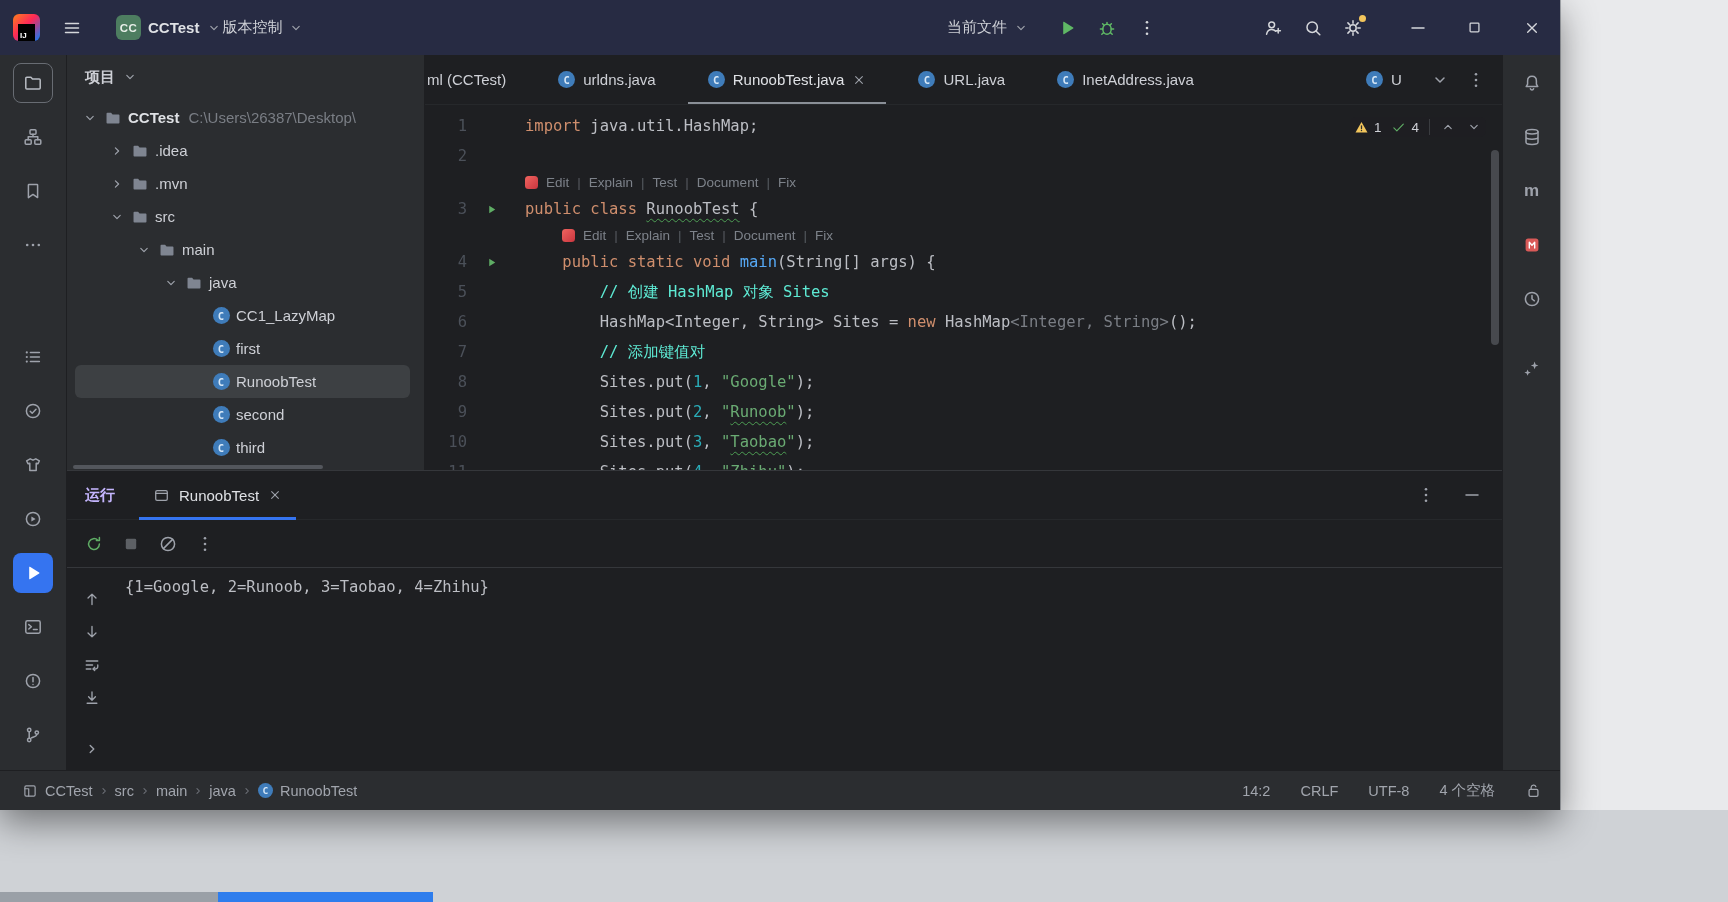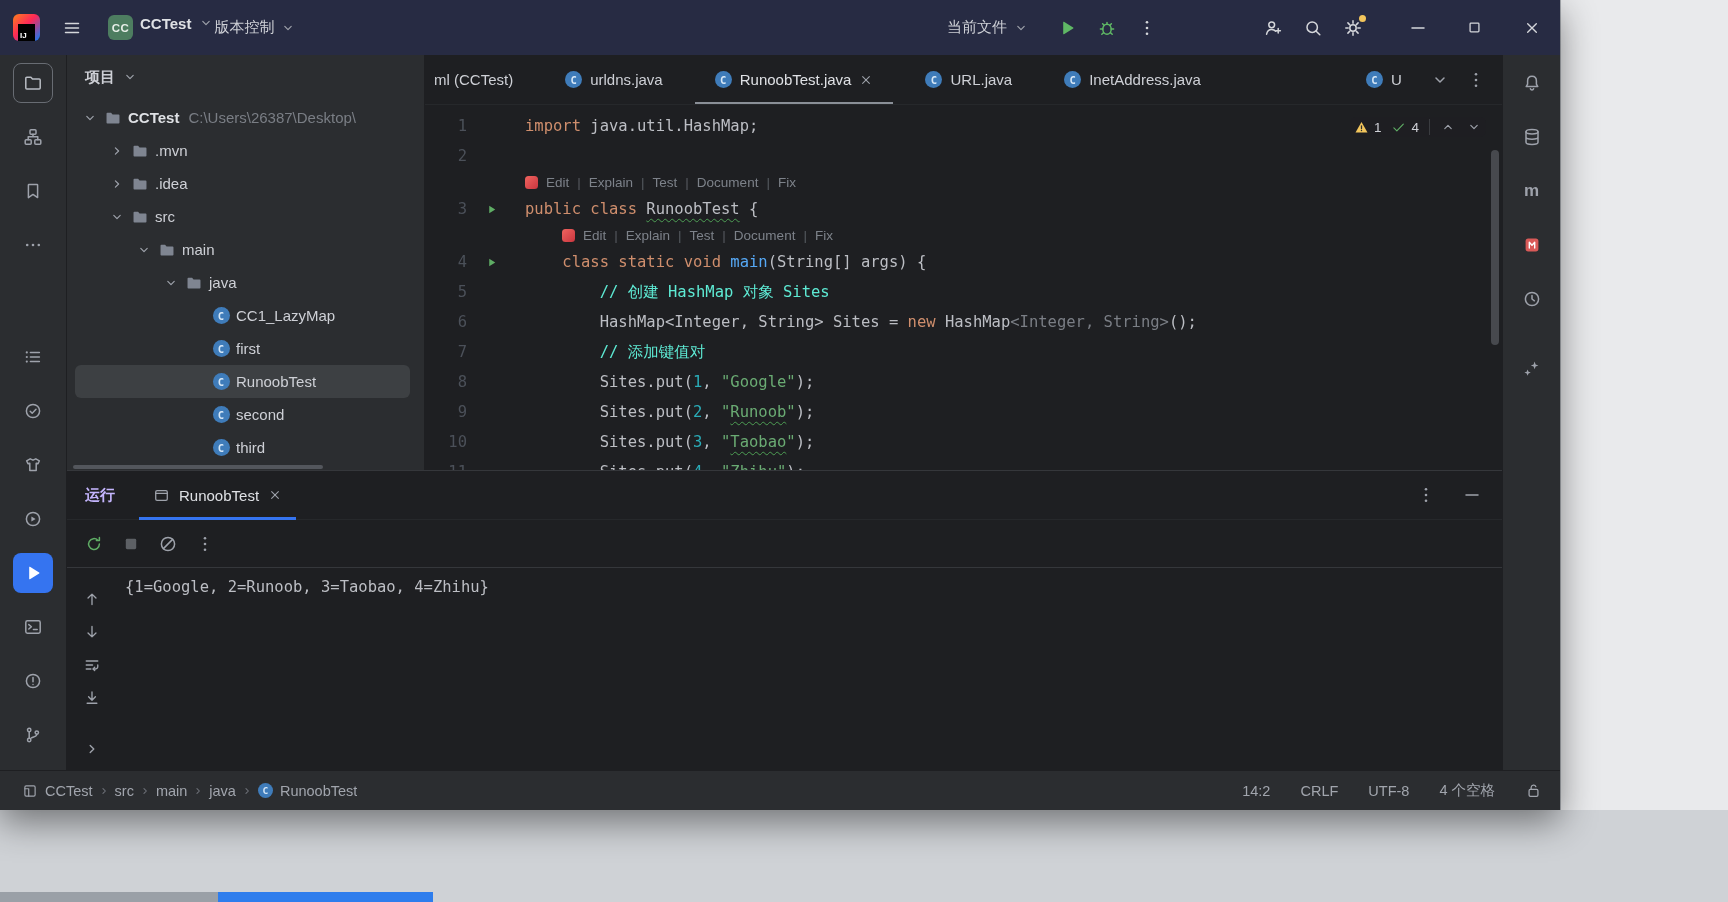--- a/index.html
+++ b/index.html
@@ -16,21 +16,21 @@
 
 .ide{position:absolute;left:0;top:0;width:1560px;height:810px;background:#1e1f22;color:#ced0d6;font-size:15px;overflow:hidden;box-shadow:0 12px 34px rgba(0,0,0,.45)}
 
 
 .titlebar{display:flex;align-items:center;height:55px;background:#272b43;padding-left:13px}
 .logo{width:27px;height:27px;border-radius:6px;background:linear-gradient(135deg,#fc801d,#fe2857 45%,#087cfa);display:flex;align-items:flex-end;justify-content:center;flex:none}
 .logo-in{width:17px;height:17px;background:#000;color:#fff;font-size:8px;font-weight:bold;display:flex;align-items:flex-end;padding:1px 0 1px 2px}
 .tb-btn{width:40px;height:36px;border-radius:8px;display:flex;align-items:center;justify-content:center;color:#d5d7db;flex:none}
 .tb-btn.green{color:#5fb865}
 .menu-btn{margin-left:12px}
-.proj-widget{display:flex;align-items:flex-start;gap:7px;margin-left:16px;color:#dfe1e5}
+.proj-widget{display:flex;align-items:center;gap:7px;margin-left:24px;color:#dfe1e5}
 .badge{width:25px;height:25px;border-radius:6px;background:#4d7d60;color:#e8efe9;font-size:11.5px;font-weight:700;display:flex;align-items:center;justify-content:center;letter-spacing:.5px;flex:none}
 .pname{font-weight:600}
 .chev{color:#9ea2ab}
 .vcsw,.runw{display:flex;align-items:center;gap:6px;color:#ced0d6}
 .vcsw{}
 .runw{margin-right:18px}
 .tb-spacer{flex:1}
 .tb-gap{width:86px;flex:none}
 .tb-gap2{width:16px;flex:none}
 .gear-wrap{position:relative}
@@ -63,21 +63,21 @@
 .cls-ic{width:17px;height:17px;border-radius:50%;background:#3f7cba;color:#d6e7f7;font-size:10.5px;font-weight:700;display:flex;align-items:center;justify-content:center;font-family:"DejaVu Sans Mono",monospace;flex:none}
 .cls-ic.sm{width:15px;height:15px;font-size:9.5px}
 .hscroll{position:absolute;left:6px;bottom:1px;height:4px;width:250px;border-radius:2px;background:#53565c}
 
 
 .editor{flex:1;display:flex;flex-direction:column;min-width:0;background:#1e1f22;position:relative}
 .tabsbar{height:50px;display:flex;align-items:stretch;background:#1e1f22;border-bottom:1px solid #26282b;overflow:hidden}
 .tab{display:flex;align-items:center;gap:8px;padding:0 26px;color:#ced0d6;position:relative;flex:none}
 .tab.active{color:#dfe1e5}
 .tab.active::after{content:'';position:absolute;left:6px;right:6px;bottom:0;height:2px;background:#8a8f97}
-.tab.cutl{padding-left:9px}
+.tab.cutl{padding-left:2px}
 .tab.cutr{width:58px;overflow:hidden;padding:0 0 0 14px;margin-left:auto}
 .tab-close{color:#9ea2ab}
 .tab-extra{display:flex;align-items:center;gap:16px;padding:0 16px;color:#9ea2ab;margin-left:4px}
 .code{flex:1;overflow:hidden;font-family:"DejaVu Sans Mono",monospace;font-size:15.5px;padding-top:6px}
 .crow{display:flex;align-items:center;height:30px}
 .crow.hint{height:23px}
 .cnum{width:48px;text-align:right;color:#4b5059;flex:none;padding-right:6px}
 .cgut{width:36px;flex:none;display:flex;justify-content:center;align-items:center}
 .gut-run{color:#5fad65;display:flex}
 .cbody{padding-left:16px;white-space:pre;color:#bcbec4}
@@ -372,34 +372,34 @@
                 <span class="tchev" data-icon="chevron-right">
                   <svg class="ic" width="16" height="16" viewBox="0 0 20 20">
                     <path d="M8 6l4 4-4 4"></path>
                   </svg>
                 </span>
                 <span class="ticon" data-icon="folder">
                   <svg class="ic" width="18" height="18" viewBox="0 0 20 20">
                     <path d="M2.8 5.2a1 1 0 011-1h4.1l1.6 1.9h6.7a1 1 0 011 1v8a1 1 0 01-1 1H3.8a1 1 0 01-1-1z" fill="#7f8591" stroke="none"></path>
                   </svg>
                 </span>
-                <span class="tlabel">.mvn</span>
+                <span class="tlabel">.idea</span>
               </div>
               <div class="trow" style="padding-left: 31px;">
                 <span class="tchev" data-icon="chevron-right">
                   <svg class="ic" width="16" height="16" viewBox="0 0 20 20">
                     <path d="M8 6l4 4-4 4"></path>
                   </svg>
                 </span>
                 <span class="ticon" data-icon="folder">
                   <svg class="ic" width="18" height="18" viewBox="0 0 20 20">
                     <path d="M2.8 5.2a1 1 0 011-1h4.1l1.6 1.9h6.7a1 1 0 011 1v8a1 1 0 01-1 1H3.8a1 1 0 01-1-1z" fill="#7f8591" stroke="none"></path>
                   </svg>
                 </span>
-                <span class="tlabel">.idea</span>
+                <span class="tlabel">.mvn</span>
               </div>
               <div class="trow" style="padding-left: 31px;">
                 <span class="tchev" data-icon="chevron-down">
                   <svg class="ic" width="16" height="16" viewBox="0 0 20 20">
                     <path d="M6 8l4 4 4-4"></path>
                   </svg>
                 </span>
                 <span class="ticon" data-icon="folder">
                   <svg class="ic" width="18" height="18" viewBox="0 0 20 20">
                     <path d="M2.8 5.2a1 1 0 011-1h4.1l1.6 1.9h6.7a1 1 0 011 1v8a1 1 0 01-1 1H3.8a1 1 0 01-1-1z" fill="#7f8591" stroke="none"></path>
@@ -573,21 +573,21 @@
               </div>
               <div class="crow">
                 <span class="cnum">4</span>
                 <span class="cgut">
                   <span class="gut-run" data-icon="play-sm">
                     <svg class="ic" width="15" height="15" viewBox="0 0 20 20">
                       <path d="M7 5v10l8-5z" fill="currentColor" stroke="none"></path>
                     </svg>
                   </span>
                 </span>
-                <span class="cbody"><span class="pl">    </span><span class="kw">class static void </span><span class="fn">main</span><span class="pl">(String[] args) {</span></span>
+                <span class="cbody"><span class="pl">    </span><span class="kw">public static void </span><span class="fn">main</span><span class="pl">(String[] args) {</span></span>
               </div>
               <div class="crow">
                 <span class="cnum">5</span>
                 <span class="cgut"></span>
                 <span class="cbody"><span class="pl">        </span><span class="cm">// 创建 HashMap 对象 Sites</span></span>
               </div>
               <div class="crow">
                 <span class="cnum">6</span>
                 <span class="cgut"></span>
                 <span class="cbody"><span class="pl">        HashMap&lt;Integer, String&gt; Sites = </span><span class="kw">new</span><span class="pl"> HashMap</span><span class="wk">&lt;Integer, String&gt;</span><span class="pl">();</span></span>

